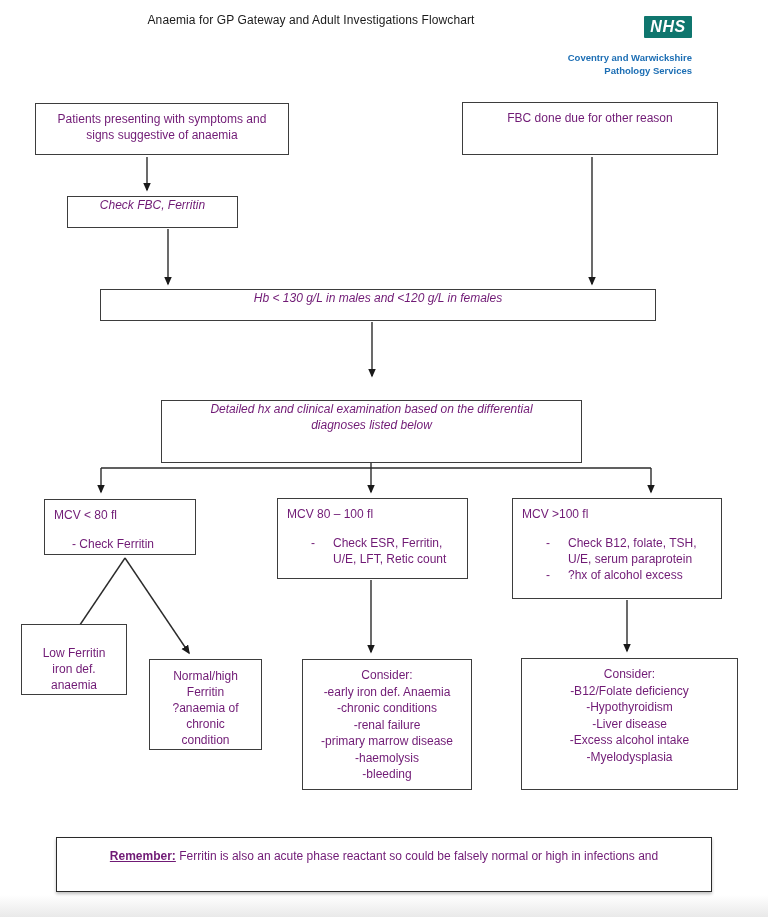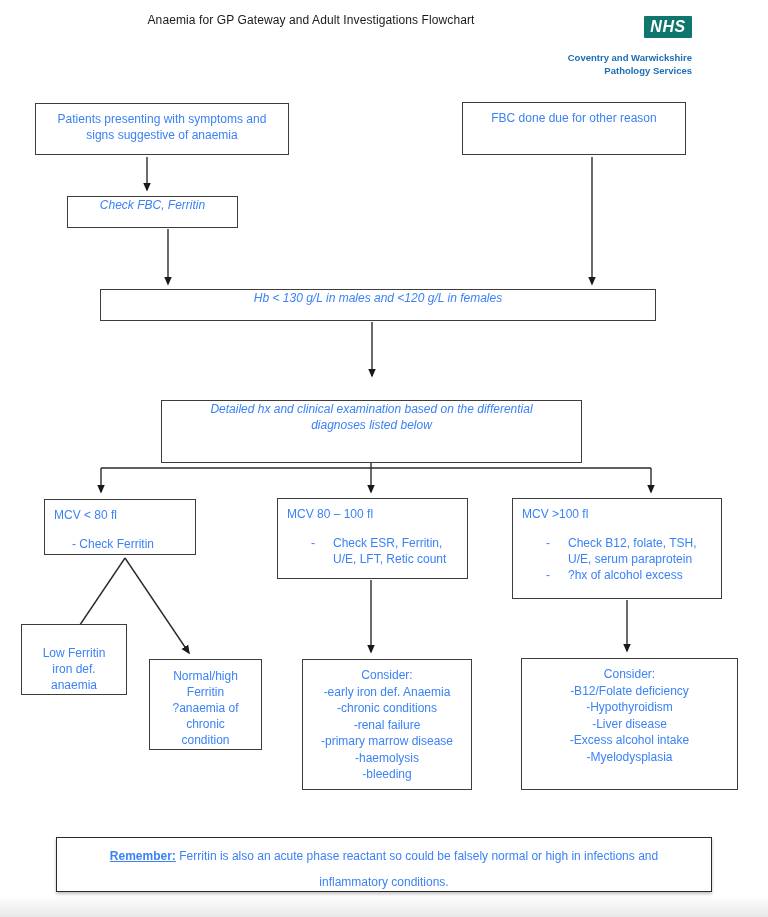--- a/index.html
+++ b/index.html
@@ -19,21 +19,21 @@
     color:#fff; font-weight:bold; font-style:italic; font-size:16px;
     display:flex; align-items:center; justify-content:center;
     letter-spacing:0.5px; border-radius:1px;
   }
   .org-name {
     left:440px; top:51px; width:252px; text-align:right;
     color:#1c6eb4; font-weight:bold; font-size:9.5px; line-height:13px;
   }
   .node {
     position:absolute; background:#fff; border:1.4px solid #3d3d3d;
-    font-size:12px; line-height:16px; color:#3b82f6;
+    font-size:12px; line-height:16px; color:#701a75;
   }
   .center { text-align:center; }
   .vcenter { display:flex; flex-direction:column; justify-content:flex-start;font-style:italic; }
   .pad-top { padding-top:7px; }
   .mcv { padding:7px 8px 0 9px; }
   .mcv .head { margin-bottom:13px; }
   .bullet { display:flex; }
   .bullet .dash { width:22px; margin-left:24px; flex:none; }
   .bullet .btext { flex:1; }
   .mcv-low-item { margin-left:18px; }
@@ -80,21 +80,21 @@
   <div class="abs nhs-logo">NHS</div>
   <div class="abs org-name">
     <div>Coventry and Warwickshire</div>
     <div>Pathology Services</div>
   </div>
 
   <div class="node center pad-top" style="left:35px; top:103px; width:254px; height:52px;">
     <div>Patients presenting with symptoms and</div>
     <div>signs suggestive of anaemia</div>
   </div>
-  <div class="node center pad-top" style="left:462px; top:102px; width:224px; height:53px;">
+  <div class="node center pad-top" style="left:462px; top:102px; width:256px; height:53px;">
     <div>FBC done due for other reason</div>
   </div>
 
   <div class="node center vcenter" style="left:67px; top:196px; width:171px; height:32px;">
     <div>Check FBC, Ferritin</div>
   </div>
 
   <div class="node center vcenter" style="left:100px; top:289px; width:556px; height:32px;">
     <div>Hb &lt; 130 g/L in males and &lt;120 g/L in females</div>
   </div>
@@ -166,17 +166,16 @@
     <div>-Liver disease</div>
     <div>-Excess alcohol intake</div>
     <div>-Myelodysplasia</div>
   </div>
 
   <div class="node center remember" style="left:56px; top:837px; width:656px; height:55px;">
     <div>
       <span class="bold">Remember:</span>
       <span>Ferritin is also an acute phase reactant so could be falsely normal or high in infections and</span>
     </div>
-    <div>inflammatory conditions.</div>
   </div>
 
   <div class="abs bottom-fade"></div>
 </div>
 
 </body></html>

